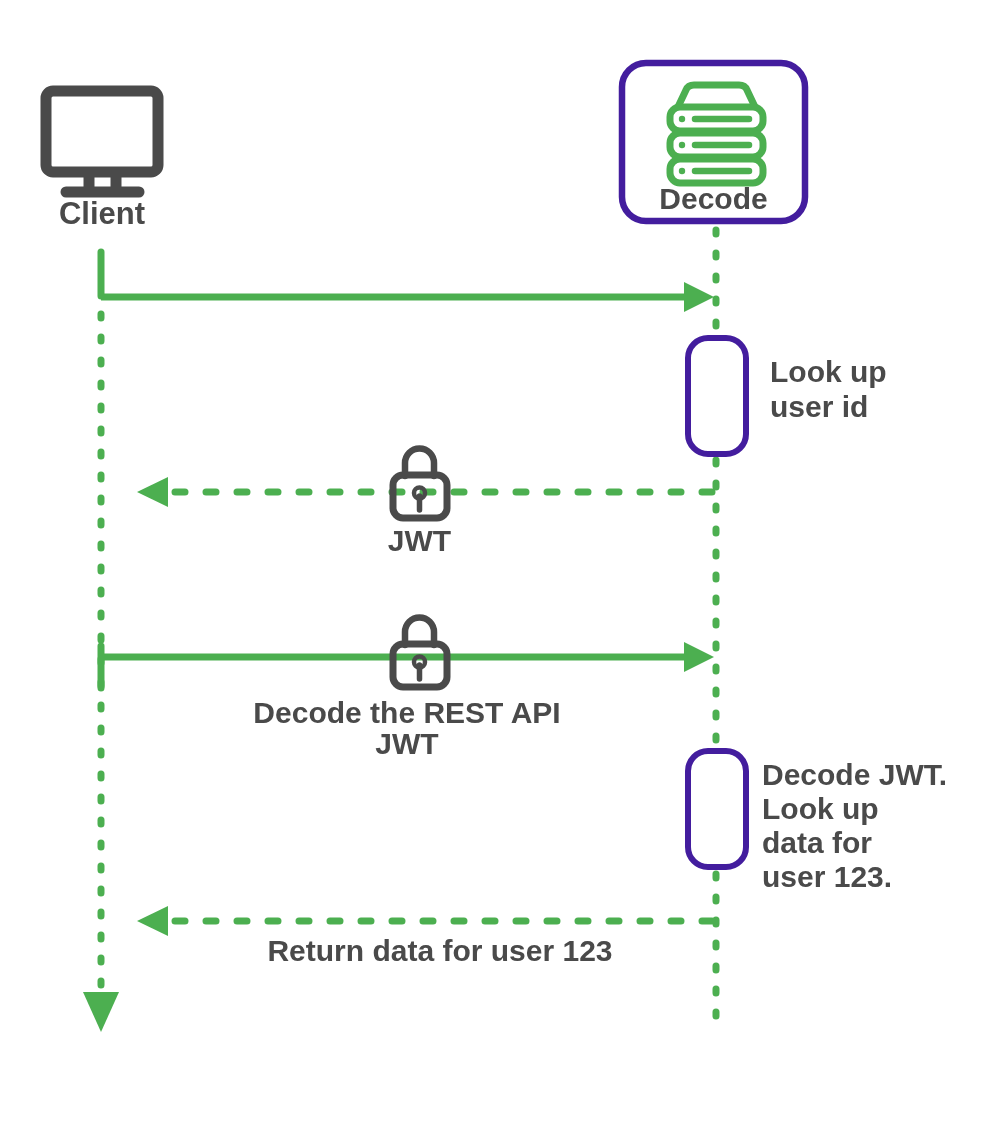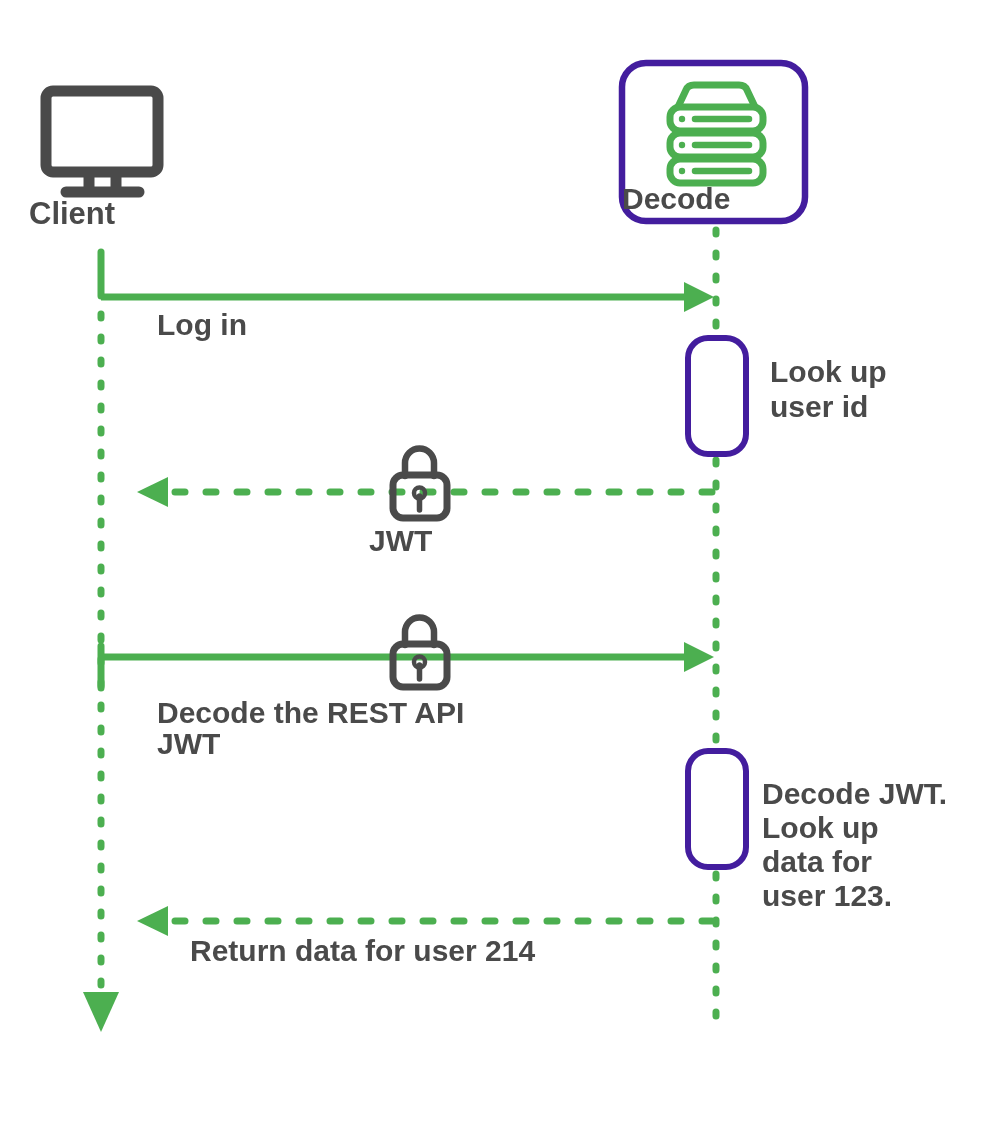--- a/index.html
+++ b/index.html
@@ -14,21 +14,21 @@
   svg { display: block; }
   .label {
     position: absolute;
     font-weight: bold;
     color: var(--gray, #4a4a4a);
     font-size: 30px;
     line-height: 33px;
     white-space: pre-line;
     letter-spacing: 0px;
   }
-  .center { }
+  .center { text-align: center; }
   
   .st-green  { stroke: var(--green, #4caf50); }
   .f-green   { fill:   var(--green, #4caf50); }
   .st-purple { stroke: var(--purple, #431d9e); }
   .st-gray   { stroke: var(--gray, #4a4a4a); }
   .f-white   { fill: #ffffff; }
   .f-none    { fill: none; }
   .dash-v { stroke-dasharray: 4 19; stroke-linecap: round; }
   .dash-h { stroke-dasharray: 10 21; stroke-linecap: round; }
   .cap-r  { stroke-linecap: round; stroke-linejoin: round; }
@@ -106,30 +106,29 @@
       <line class="st-green cap-r" x1="695" y1="119" x2="749" y2="119" stroke-width="6.5"></line>
       <line class="st-green cap-r" x1="695" y1="145" x2="749" y2="145" stroke-width="6.5"></line>
       <line class="st-green cap-r" x1="695" y1="171" x2="749" y2="171" stroke-width="6.5"></line>
     </g>
   </svg>
 
   <div class="label center" style="left:29px; top:197px; width:146px; font-size:31px;">Client</div>
 
   <div class="label center" style="left:622px; top:182px; width:183px;">Decode</div>
 
-  <div class="label center" style="left:157px; top:308px; width:500px;">Log in</div>
 
   <div class="label" style="left:770px; top:354px; line-height:35px;">Look up
 user id</div>
 
   <div class="label center" style="left:369px; top:524px; width:101px;">JWT</div>
 
   <div class="label center" style="left:157px; top:697px; width:500px; line-height:31px;">Decode the REST API
 JWT</div>
 
-  <div class="label" style="left:762px; top:758px; line-height:34px;margin-top:19px;">Decode JWT.
+  <div class="label" style="left:762px; top:758px; line-height:34px;">Decode JWT.
 Look up
 data for
 user 123.</div>
 
-  <div class="label center" style="left:190px; top:934px; width:500px;">Return data for user 214</div>
+  <div class="label center" style="left:190px; top:934px; width:500px;">Return data for user 123</div>
 
 </div>
 
 </body></html>

